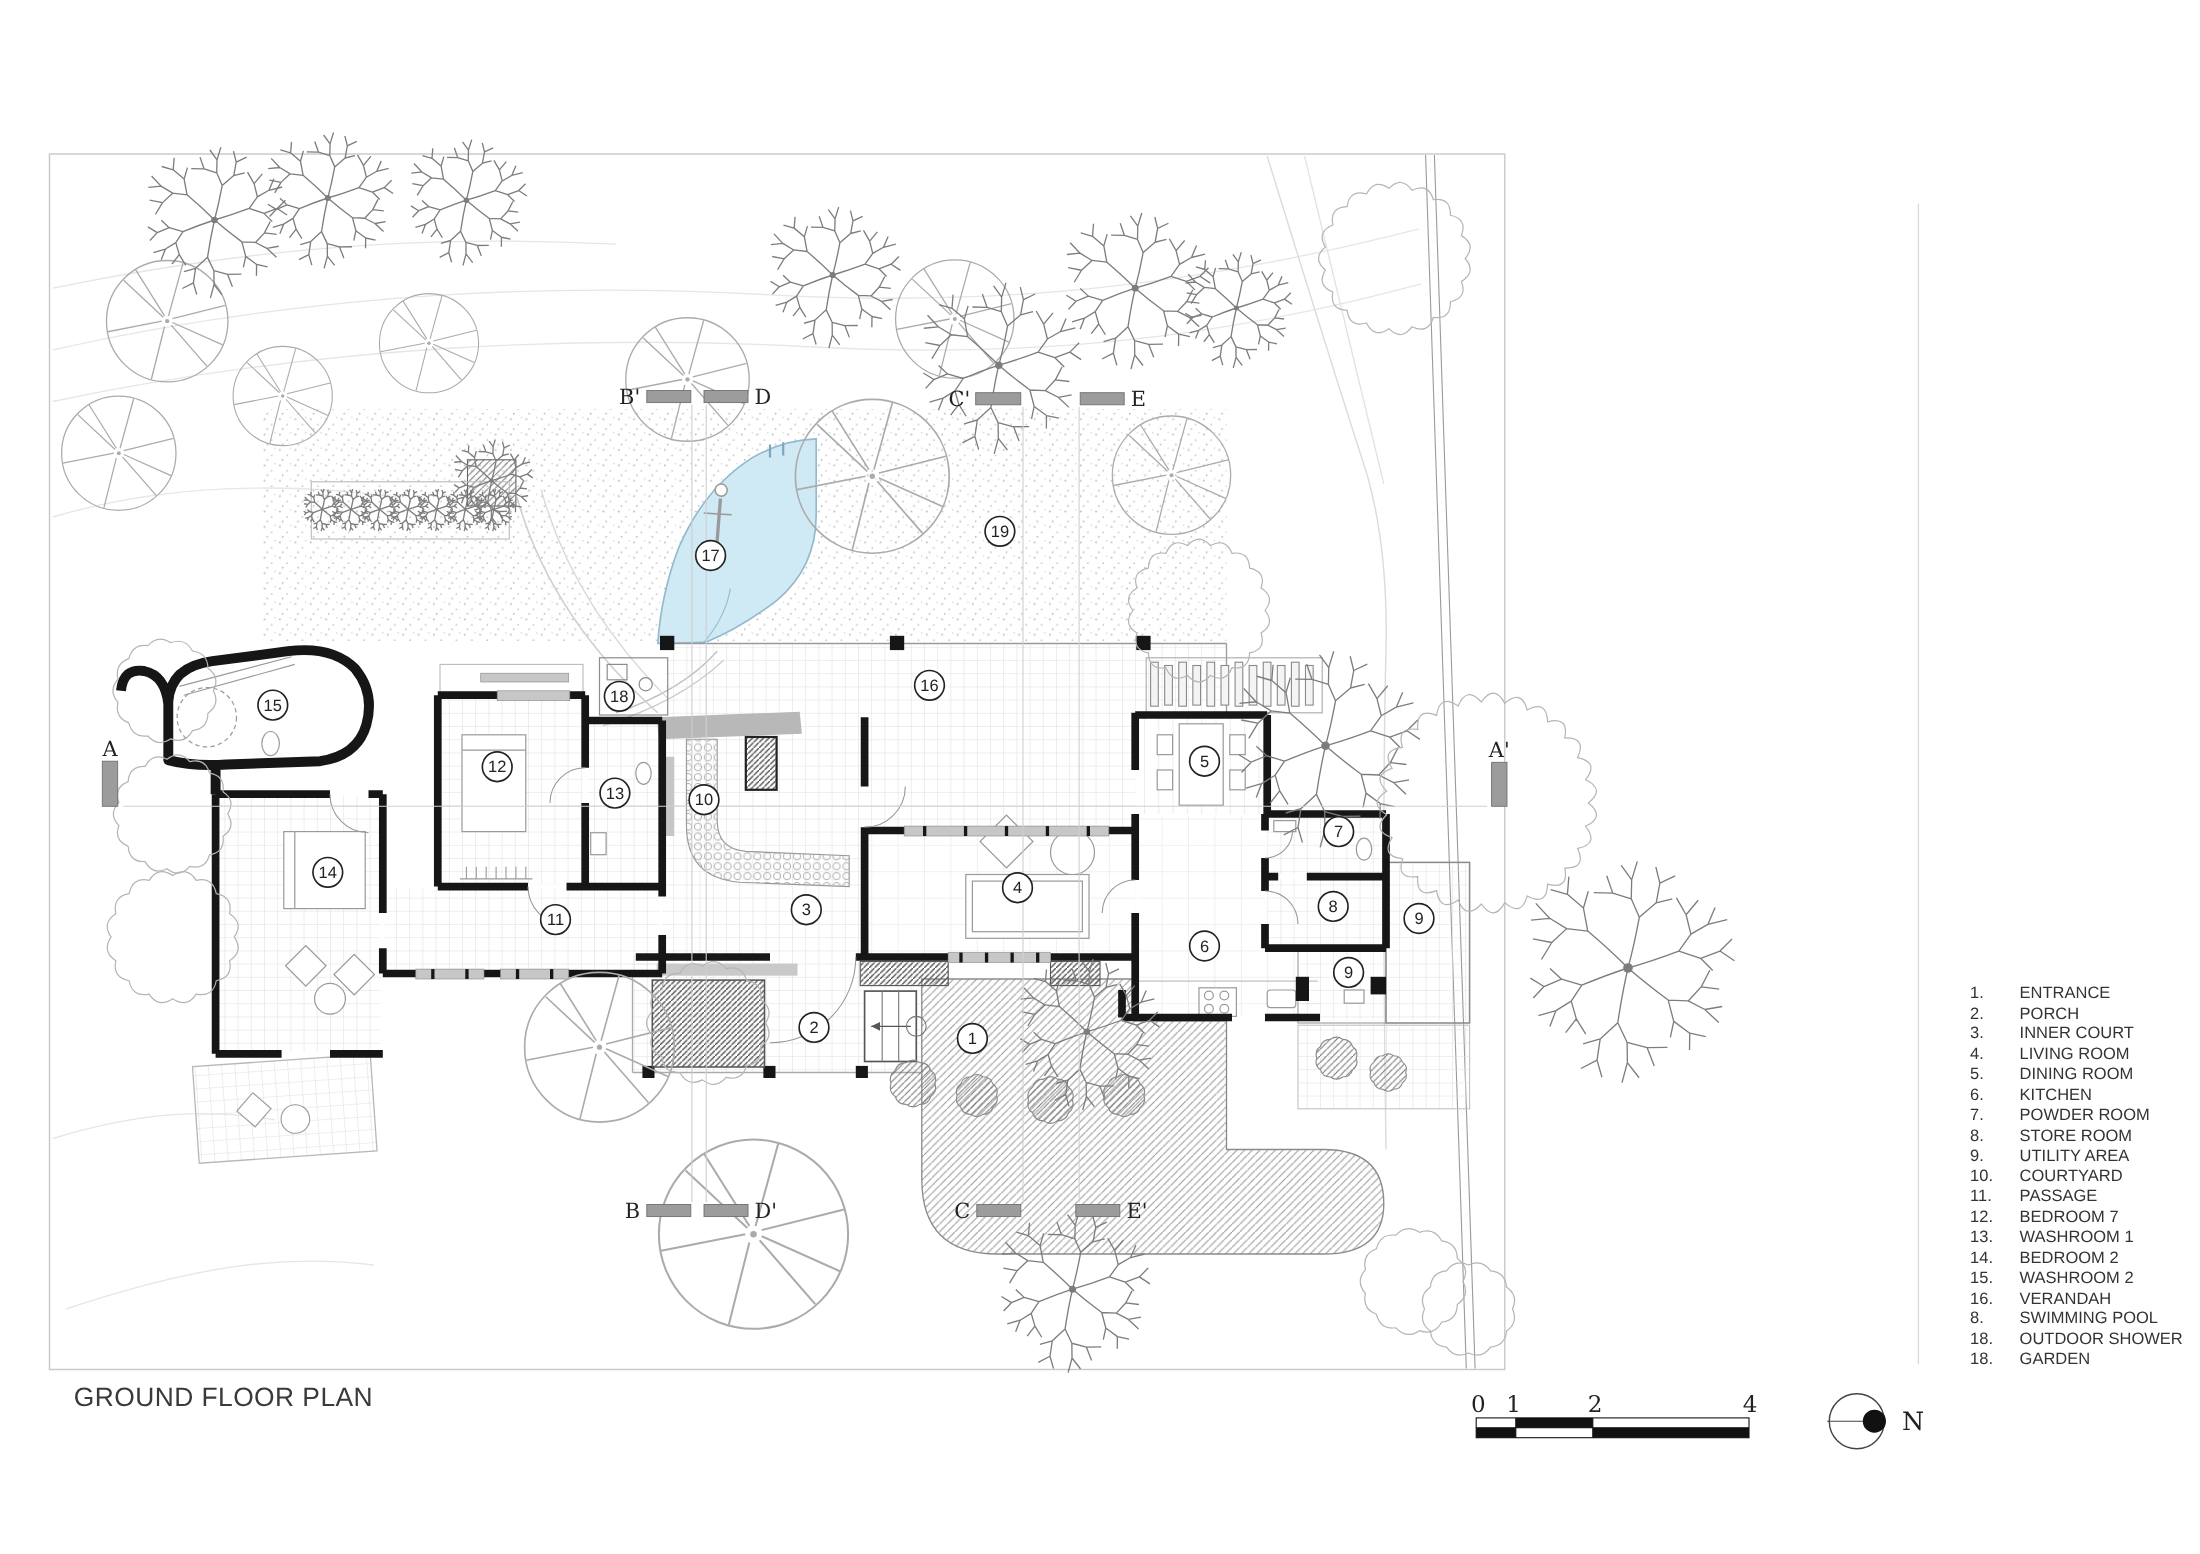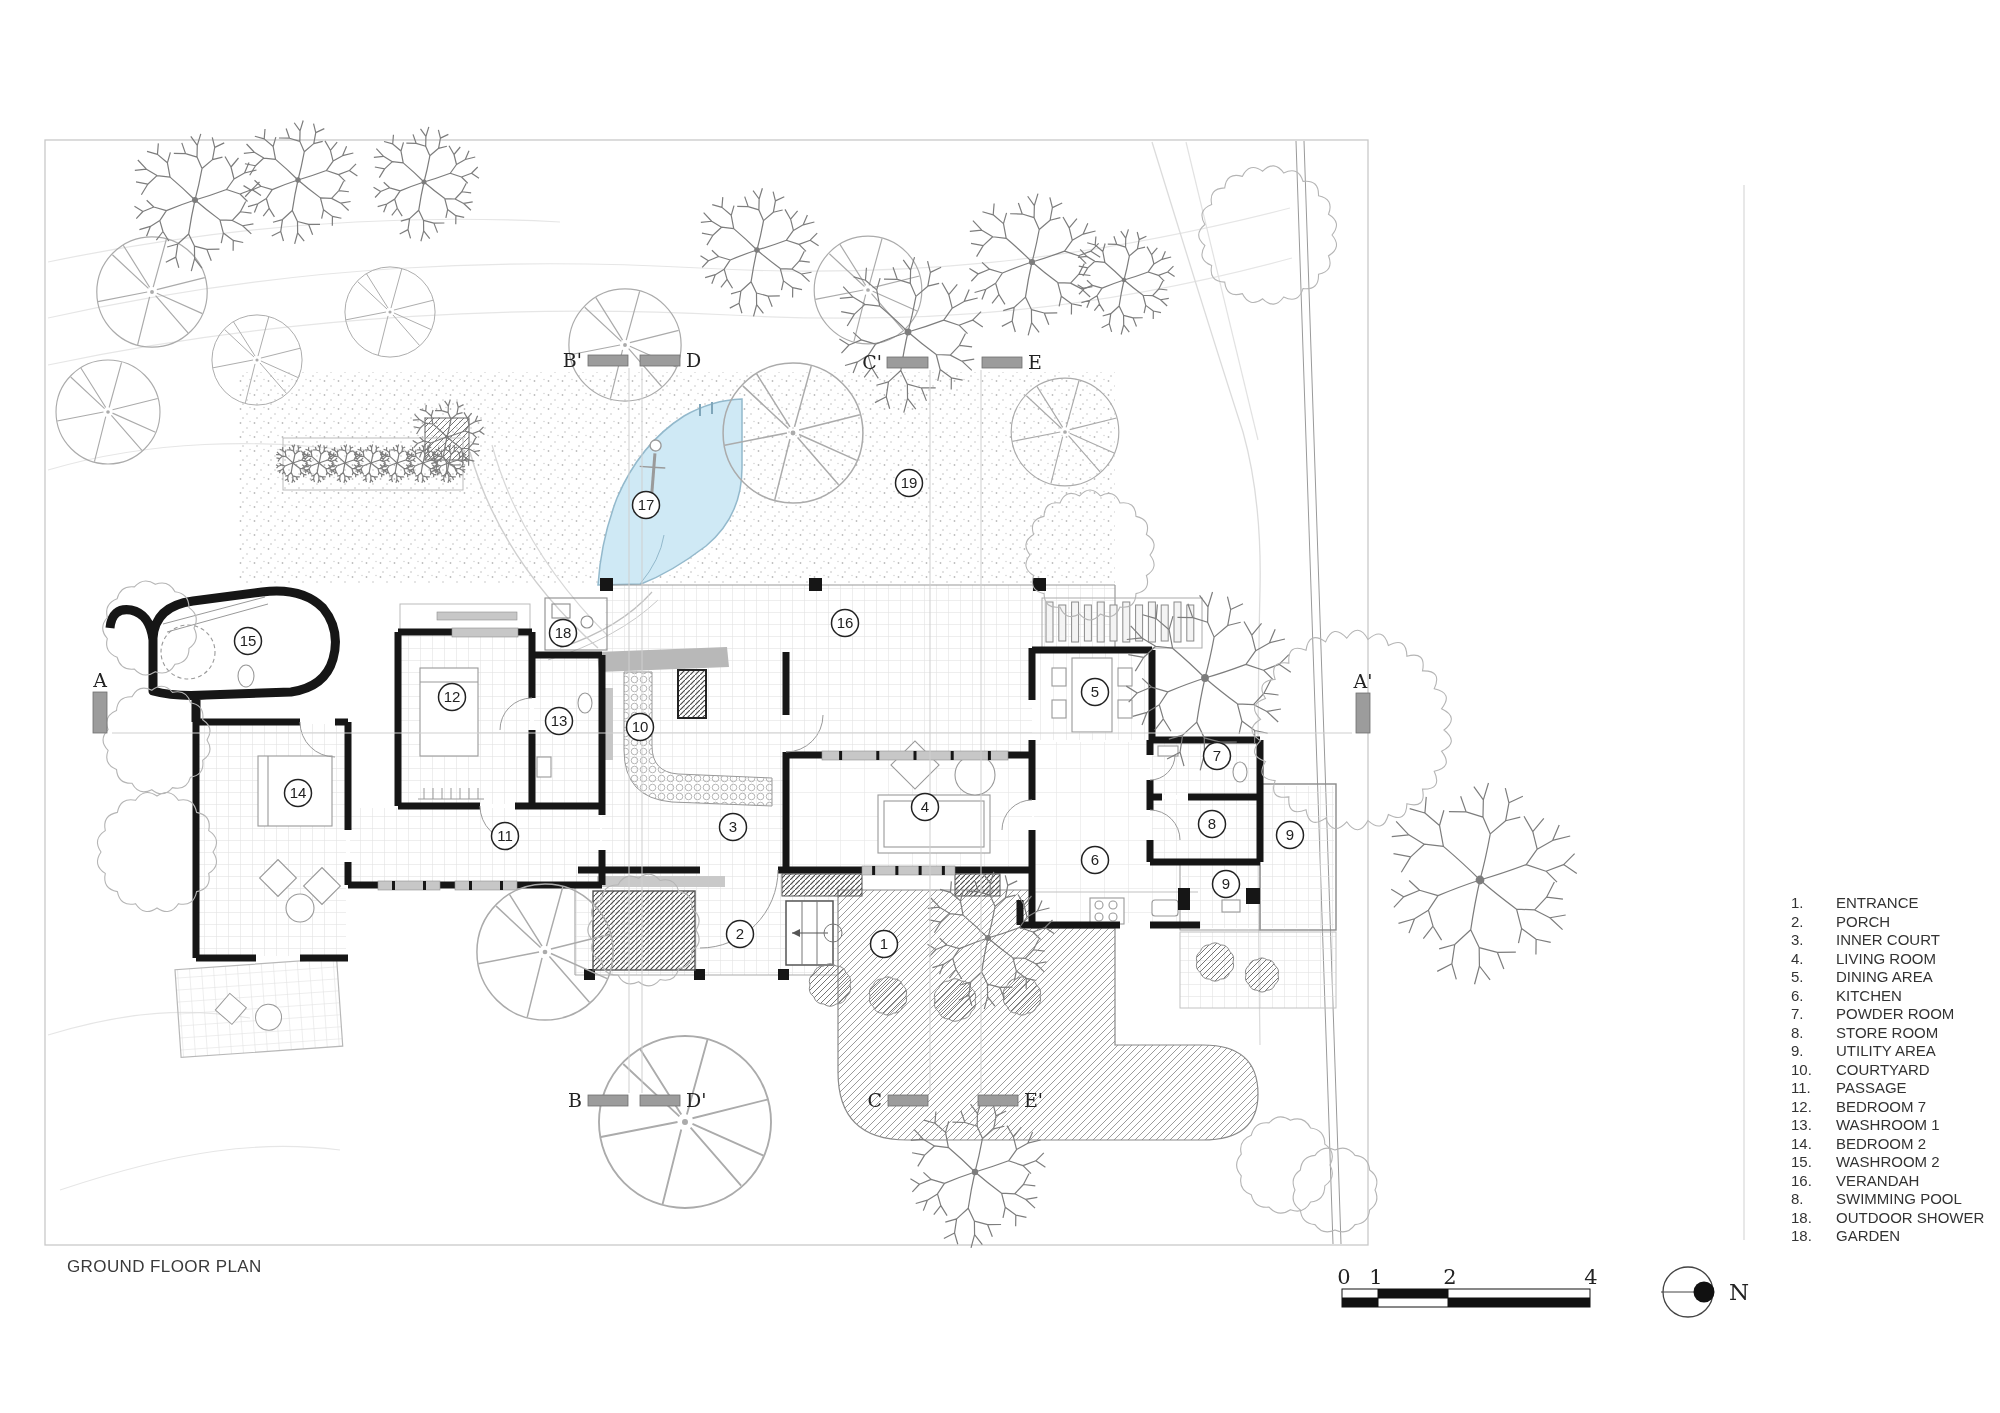--- a/index.html
+++ b/index.html
@@ -1,19 +1,19 @@
 <!DOCTYPE html>
 <html><head>
 <meta charset="utf-8">
 <style>
   html,body{margin:0;padding:0;background:#fff;}
   .sheet{position:relative;width:2000px;height:1413px;background:#fff;overflow:hidden;
          font-family:"Liberation Sans",sans-serif;}
   svg{position:absolute;left:0;top:0;}
-  .title{position:absolute;left:67px;top:1257px;font-size:17px;color:#3a3a3a;
+  .title{position:absolute;left:67px;top:1257px;font-size:24px;color:#3a3a3a;
          letter-spacing:.4px;font-family:"Liberation Sans",sans-serif;}
   .legend{position:absolute;left:1791px;top:894px;width:205px;color:#333;
           font-size:15px;line-height:18.5px;}
   .lrow{display:flex;}
   .lnum{width:45px;flex:0 0 45px;}
   .llab{white-space:nowrap;}
   text.roomnum{font-family:"Liberation Sans",sans-serif;font-size:15px;fill:#222;}
   text.seclet{font-family:"DejaVu Serif",serif;font-size:19px;fill:#222;}
   text.scalenum{font-family:"DejaVu Serif",serif;font-size:21px;fill:#222;}
   text.northn{font-family:"DejaVu Serif",serif;font-size:23px;fill:#222;}
@@ -495,21 +495,21 @@
         <div class="lrow">
           <span class="lnum">3.</span>
           <span class="llab">INNER COURT</span>
         </div>
         <div class="lrow">
           <span class="lnum">4.</span>
           <span class="llab">LIVING ROOM</span>
         </div>
         <div class="lrow">
           <span class="lnum">5.</span>
-          <span class="llab">DINING AREA</span>
+          <span class="llab">DINING ROOM</span>
         </div>
         <div class="lrow">
           <span class="lnum">6.</span>
           <span class="llab">KITCHEN</span>
         </div>
         <div class="lrow">
           <span class="lnum">7.</span>
           <span class="llab">POWDER ROOM</span>
         </div>
         <div class="lrow">

